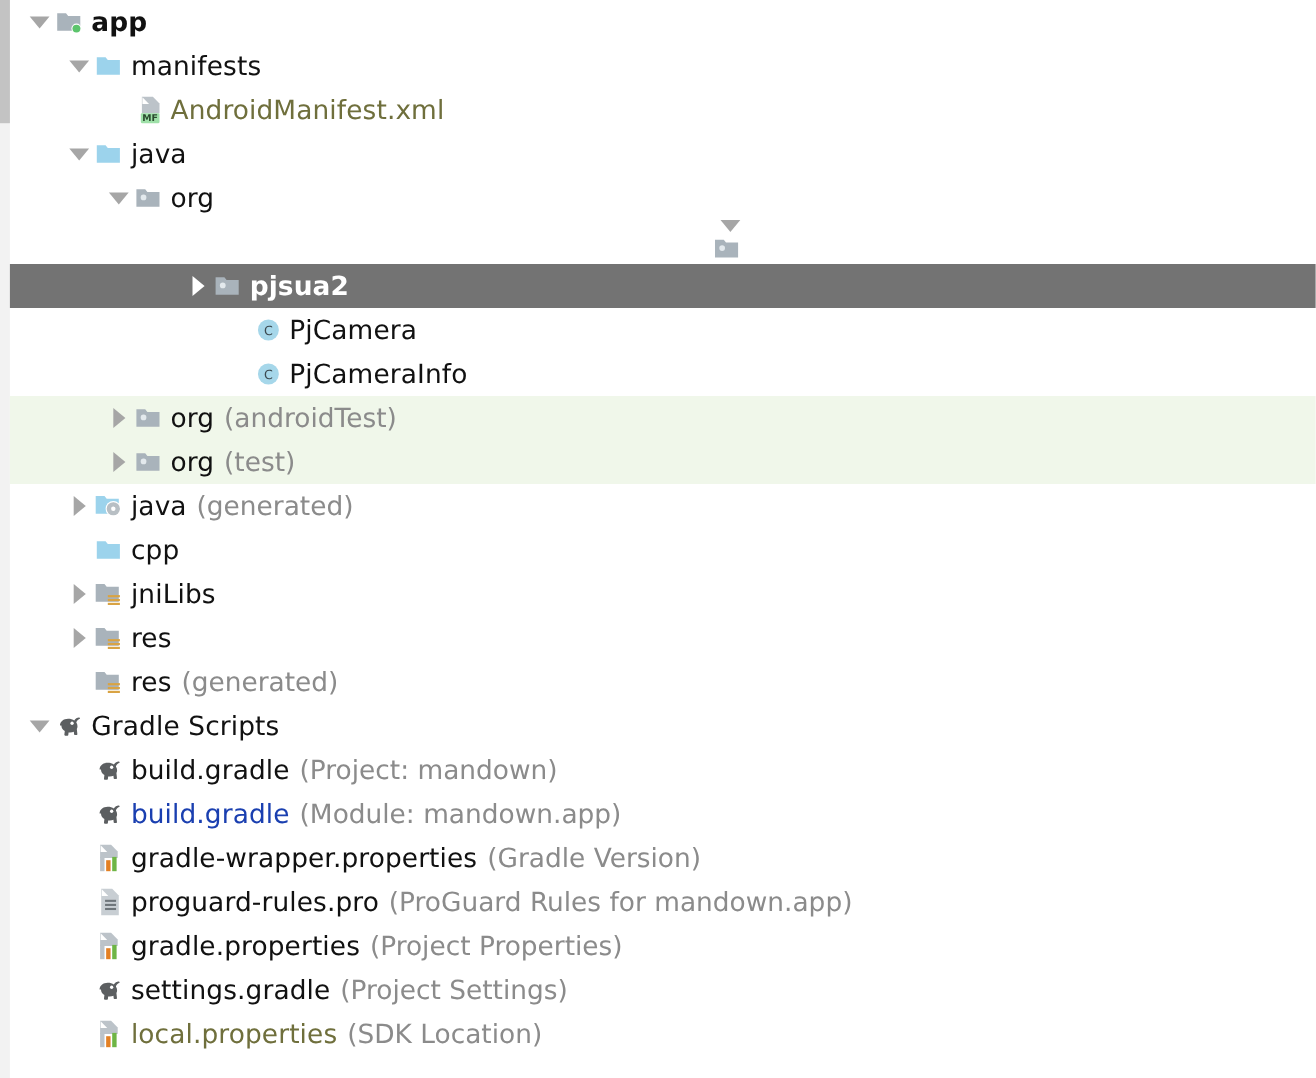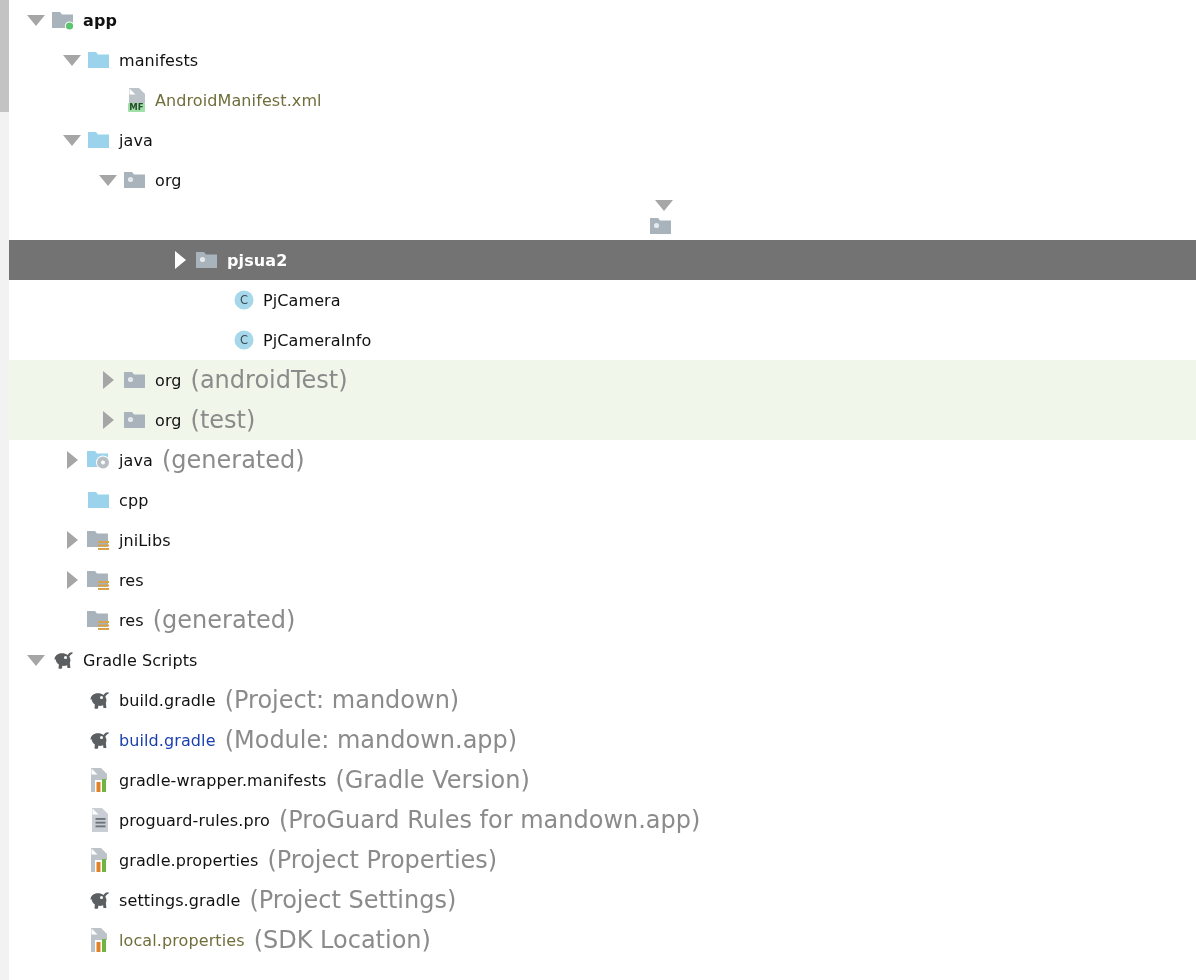--- a/index.html
+++ b/index.html
@@ -93,21 +93,21 @@
     width: 30px;
     min-width: 30px;
     height: 30px;
     position: relative;
     margin-right: 4px;
     display: inline-block;
   }
   .icon svg { display: block; }
 
   .label {
-    font-size: 16px;
+    font-size: 24px;
     letter-spacing: 0.1px;
   }
   .label.bold { font-weight: bold; }
   .label.olive { color: #6f6f3c; }
   .label.blue-link { color: #1a3fb0; }
   .label.white { color: #ffffff; font-weight: bold; }
   .suffix {
     font-size: 24px;
     color: #8b8b8b;
     margin-left: 9px;
@@ -357,21 +357,21 @@
         <span class="arrow none"></span>
         <span class="icon">
           <svg width="30" height="30" viewBox="0 0 30 30">
             <path d="M6 3h10l6 6v6H6z" fill="#bcc3c9"></path>
             <path d="M6.5 3.5 L6.5 9.5 L12.5 9.5 Z" fill="#ffffff"></path>
             <rect x="6" y="14" width="4" height="13" fill="#bcc3c9"></rect>
             <rect x="11.5" y="17" width="4" height="10" fill="#e38024"></rect>
             <rect x="17" y="14" width="4" height="13" fill="#6eb545"></rect>
           </svg>
         </span>
-        <span class="label">gradle-wrapper.manifests</span>
+        <span class="label">gradle-wrapper.properties</span>
         <span class="suffix">(Gradle Version)</span>
       </div>
       <div class="row" style="padding-left: 50px;">
         <span class="arrow none"></span>
         <span class="icon">
           <svg width="30" height="30" viewBox="0 0 30 30">
             <path d="M7 3h10l6 6v18H7z" fill="#c8ced3"></path>
             <path d="M7.5 3.5 L7.5 9.5 L13.5 9.5 Z" fill="#ffffff"></path>
             <rect x="10.5" y="13" width="10" height="1.9" fill="#6e757a"></rect>
             <rect x="10.5" y="16.7" width="10" height="1.9" fill="#6e757a"></rect>

